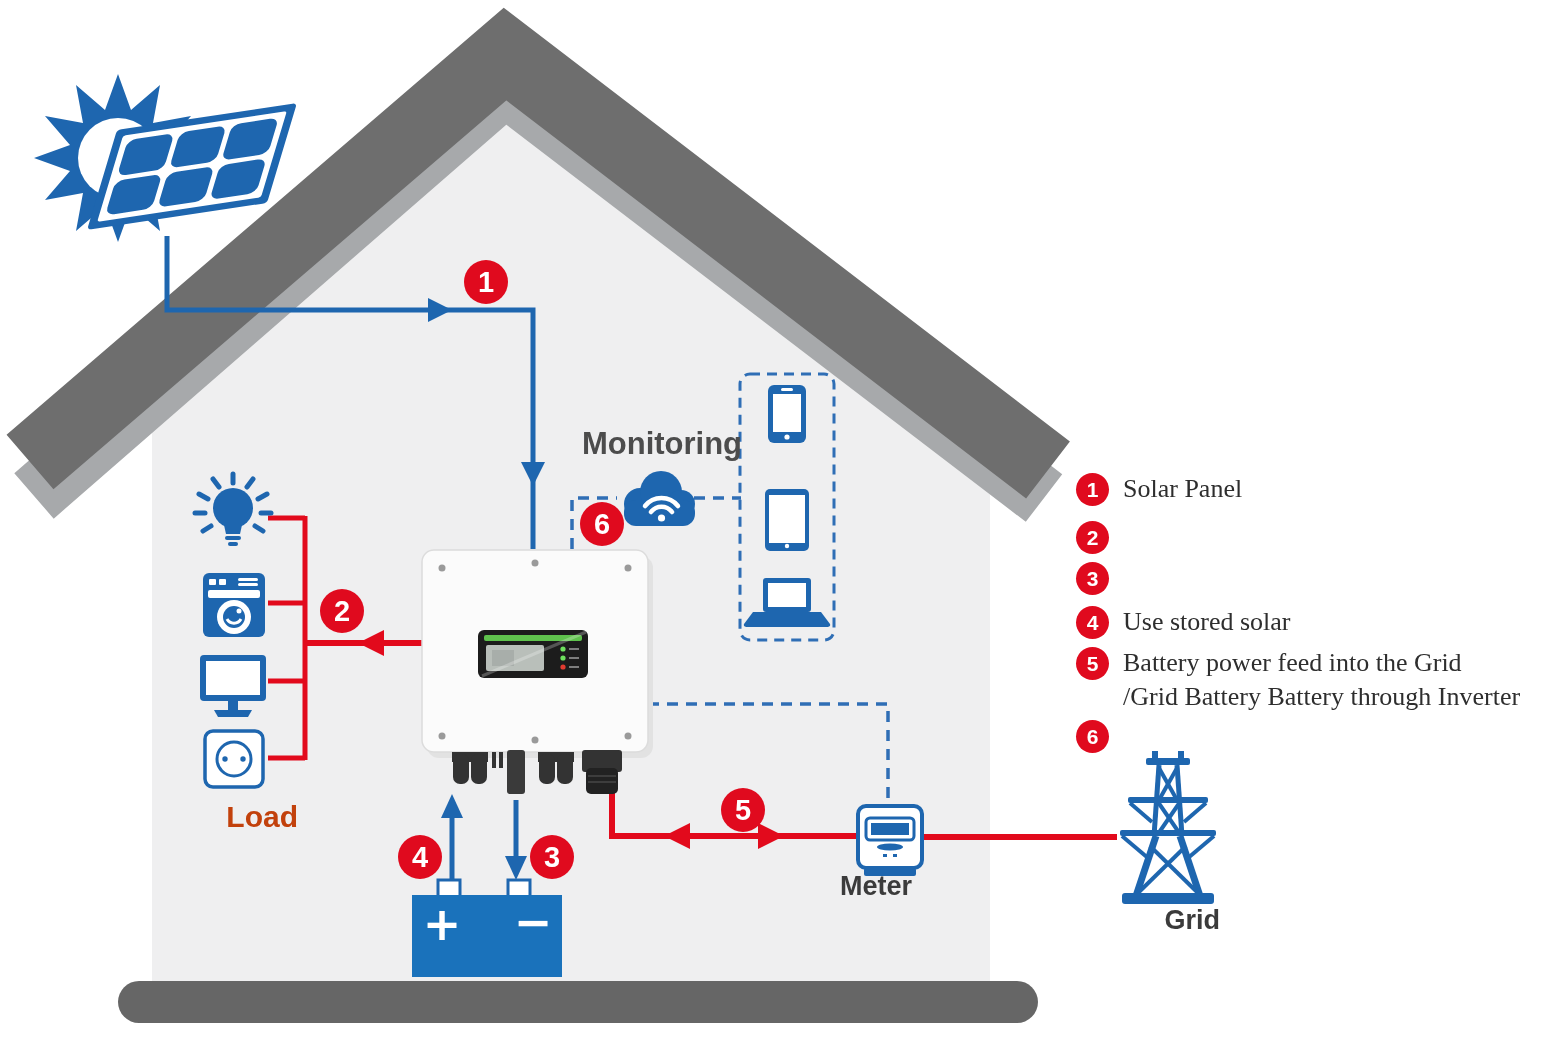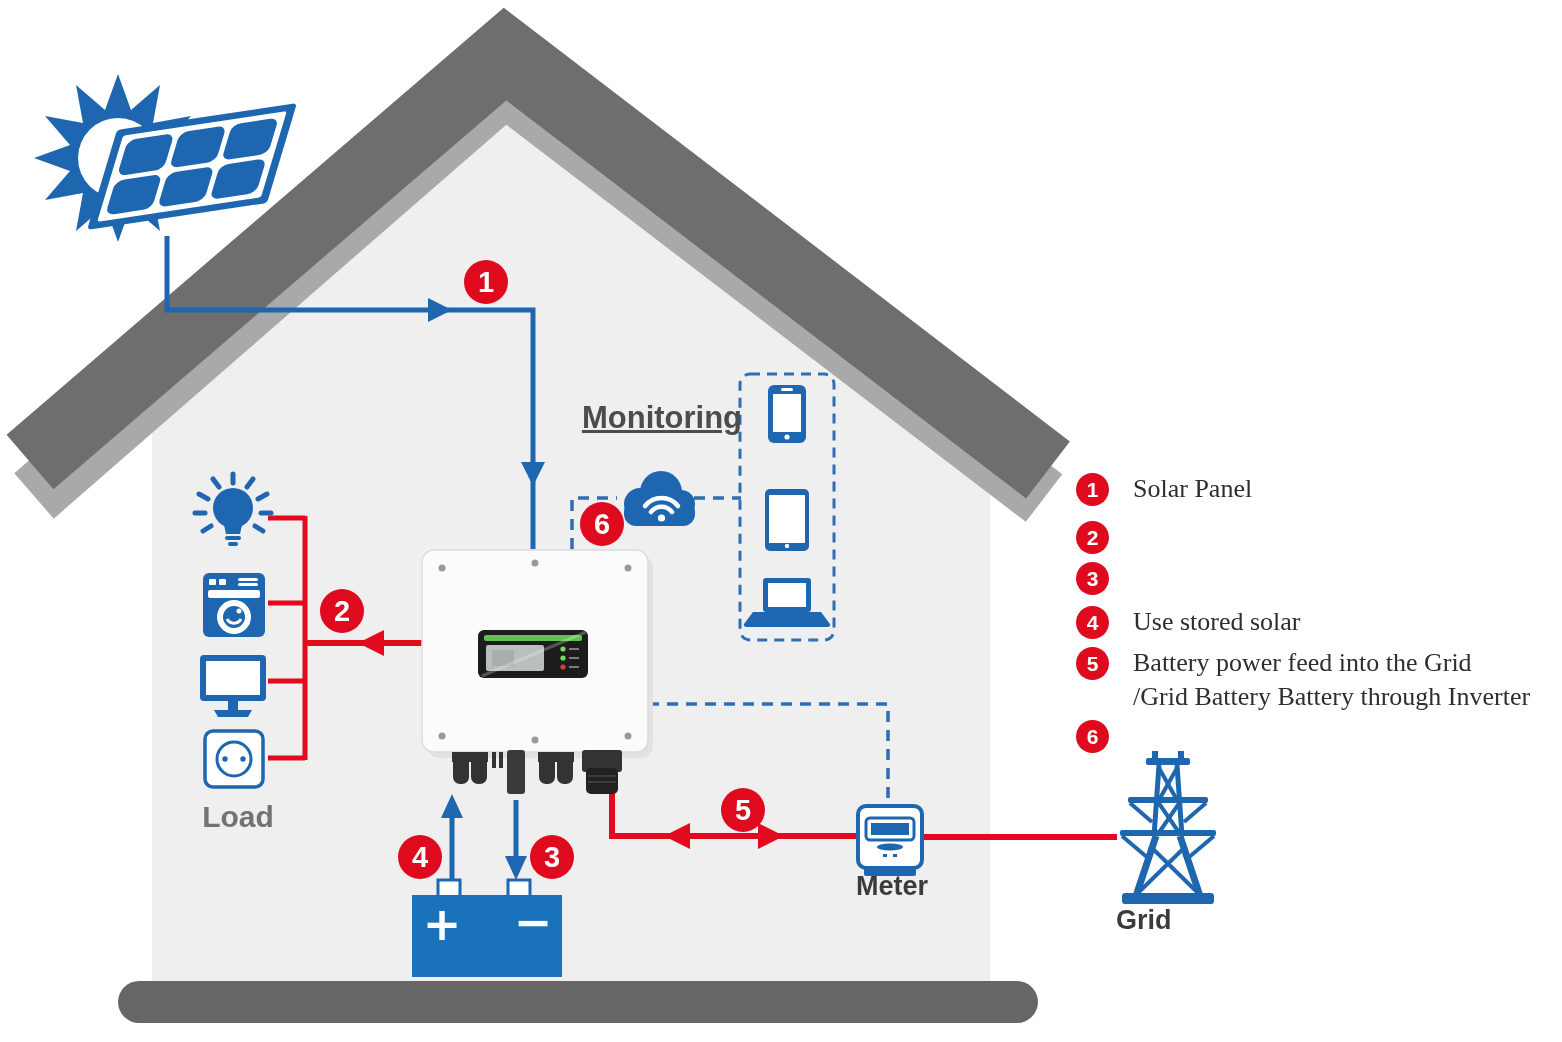--- a/index.html
+++ b/index.html
@@ -1,31 +1,31 @@
 <!DOCTYPE html>
 <html><head>
 <meta charset="utf-8">
 <style>
   html,body{margin:0;padding:0;background:#ffffff;}
   .canvas{position:relative;width:1562px;height:1042px;background:#ffffff;overflow:hidden;
           font-family:"Liberation Sans",sans-serif;}
   .canvas svg{position:absolute;left:0;top:0;}
   .diag-label{position:absolute;font-weight:bold;color:#474747;}
-  #label-monitoring{left:576px;top:400px;width:172px;font-size:31px;text-align:center;color:#4c4c4c;text-decoration:underline;}
-  #label-load{left:178px;top:800px;width:120px;font-size:30px;text-align:center;color:#737373;}
-  #label-meter{left:840px;top:871px;width:104px;font-size:27px;text-align:center;color:#3b3b3b;}
-  #label-grid{left:1116px;top:905px;width:104px;font-size:27px;text-align:left;color:#3b3b3b;}
+  #label-monitoring{left:576px;top:426px;width:172px;font-size:31px;text-align:center;color:#4c4c4c;}
+  #label-load{left:178px;top:800px;width:120px;font-size:30px;text-align:right;color:#c2410c;}
+  #label-meter{left:840px;top:871px;width:104px;font-size:27px;color:#3b3b3b;}
+  #label-grid{left:1116px;top:905px;width:104px;font-size:27px;text-align:right;color:#3b3b3b;}
   .legend{position:absolute;left:1076px;top:0;width:486px;}
   .legend-row{position:absolute;display:flex;align-items:flex-start;}
   .legend-row .num-circle{flex:0 0 auto;width:33px;height:33px;border-radius:50%;background:#e00a1e;
       color:#fff;font-weight:bold;font-size:21px;display:flex;align-items:center;justify-content:center;
       margin-right:14px;margin-top:1px;}
   .legend-row .legend-text{font-family:"Liberation Serif",serif;font-size:26px;line-height:34px;
       color:#2e2e2e;white-space:nowrap;}
-  .legend-row .legend-text span{display:block;margin-left:10px;}
+  .legend-row .legend-text span{display:block;}
   #legend-row-1{left:0;top:472px;}
   #legend-row-2{left:0;top:520px;}
   #legend-row-3{left:0;top:561px;}
   #legend-row-4{left:0;top:605px;}
   #legend-row-5{left:0;top:646px;}
   #legend-row-6{left:0;top:719px;}
   .marker-num{fill:#ffffff;font-weight:bold;font-size:29px;font-family:"Liberation Sans",sans-serif;
       text-anchor:middle;}
   .battery-sign{fill:#ffffff;font-weight:bold;font-size:46px;font-family:"DejaVu Sans",sans-serif;
       text-anchor:middle;}

